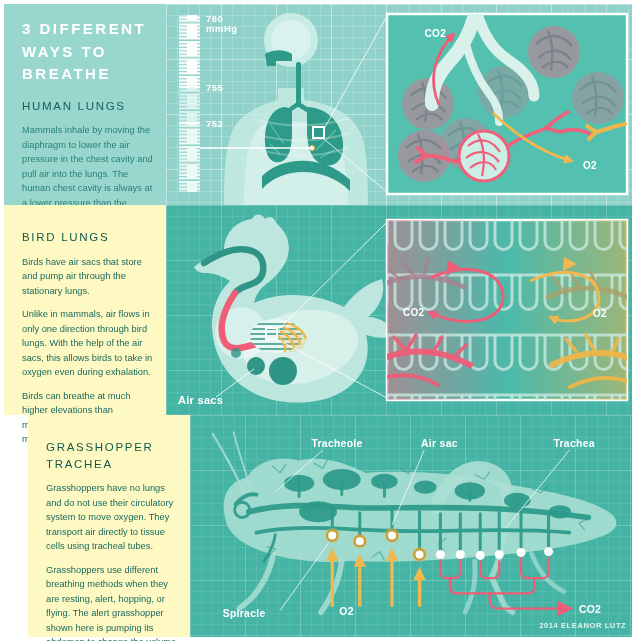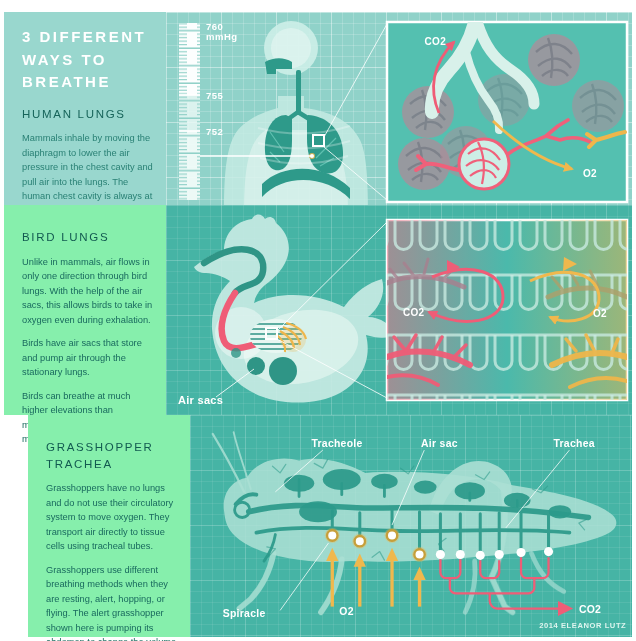--- a/index.html
+++ b/index.html
@@ -1,24 +1,24 @@
 <!DOCTYPE html>
 <html><head>
 <meta charset="utf-8">
 <style>
   * { margin:0; padding:0; box-sizing:border-box; }
   html,body { width:636px; height:641px; }
   body { background:#ffffff; font-family:"Liberation Sans",sans-serif; position:relative; overflow:hidden; }
   .sec { position:absolute; left:4px; width:628px; display:flex; }
-  #sec-human { top:12px; height:201px; }
+  #sec-human { top:4px; height:201px; }
   #sec-bird  { top:205px; height:210px; }
   #sec-grass { top:415px; height:222px;padding-left:24px; }
   .panel { flex:0 0 162px; width:162px; padding:14px 12px 0 18px; }
   .light .panel { background:#99d7ce; }
-  .dark  .panel { background:#86efac; }
+  .dark  .panel { background:#fef9c3; }
   .illus { position:relative; flex:1; }
   .light .illus {
     background-color:#90d2c9;
     background-image:
       linear-gradient(rgba(255,255,255,.30) 1px,transparent 1px),
       linear-gradient(90deg,rgba(255,255,255,.30) 1px,transparent 1px),
       linear-gradient(rgba(255,255,255,.18) 1px,transparent 1px),
       linear-gradient(90deg,rgba(255,255,255,.18) 1px,transparent 1px);
     background-size:55px 55px,55px 55px,11px 11px,11px 11px;
   }
@@ -144,22 +144,22 @@
         </g>
       </g>
     </svg>
   </div>
 </section>
 
 <section class="sec dark" id="sec-bird">
   <div class="panel">
     <div class="heading">BIRD LUNGS</div>
     <div class="body">
+      <p>Birds have air sacs that store and pump air through the stationary lungs.</p>
       <p>Unlike in mammals, air flows in only one direction through bird lungs. With the help of the air sacs, this allows birds to take in oxygen even during exhalation.</p>
-      <p>Birds have air sacs that store and pump air through the stationary lungs.</p>
       <p>Birds can breathe at much higher elevations than mammals because of their more efficient lung structure.</p>
     </div>
   </div>
   <div class="illus">
     <svg class="art" viewBox="0 0 466 210">
       <defs>
         <clipPath id="b-ins">
             <rect x="221" y="15" width="240" height="180"></rect>
           </clipPath>
         <clipPath id="b-lung">

